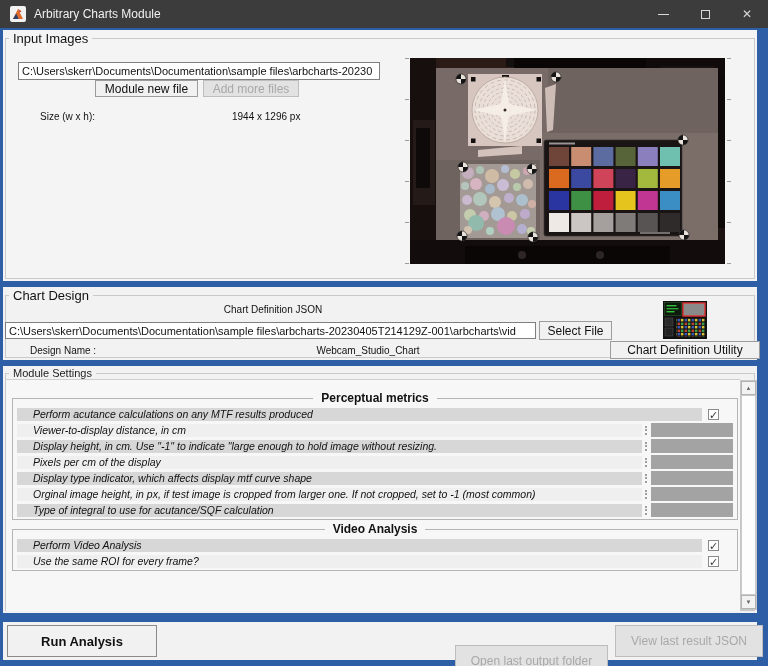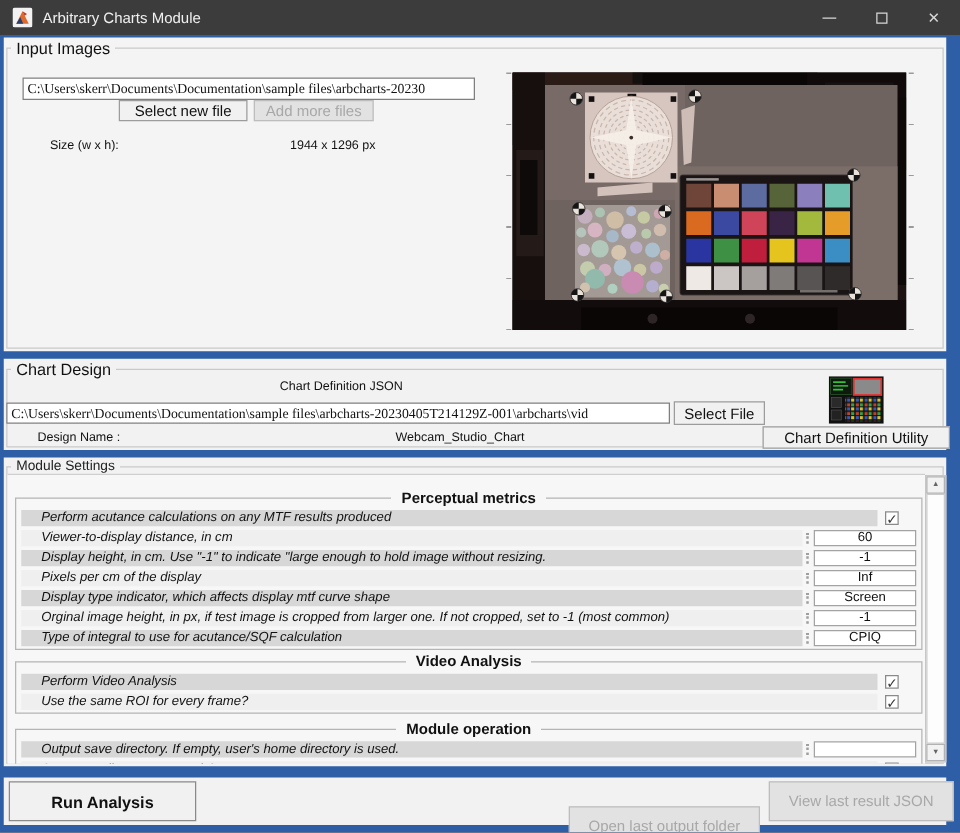--- a/index.html
+++ b/index.html
@@ -22,21 +22,21 @@
   .p1 { top:30px; height:251px; background:#f4f4f4; }
   .p2 { top:287px; height:73px; }
   .p3 { top:366px; height:247px; }
   .p4 { top:622px; height:38px; }
   .gbox { position:absolute; inset:1px 2px 2px 2px; border:1px solid #c9c9c9; background:transparent; pointer-events:none; }
   .gbox legend { font-size:13px; color:#111; padding:0 4px; margin-left:3px; }
   .gbox-sm legend { font-size:11px; color:#222; }
   
   .tfield {
     position:absolute; background:#fff; border:1px solid #7f7f7f; font-size:11px;
-    font-family:Liberation Serif, serif; color:#111; padding:0 3px;
+    font-family:Liberation Sans, sans-serif; color:#111; padding:0 3px;
     white-space:nowrap; overflow:hidden;
   }
   .btn {
     position:absolute; background:#f1f1f1; border:1px solid #9c9c9c; font-size:12px; color:#111;
     display:flex; align-items:center; justify-content:center; text-align:center; cursor:default;
   }
   .btn.disabled { background:#e2e2e2; border-color:#bdbdbd; color:#a8a8a8; }
   .lbl { position:absolute; font-size:10px; color:#111; white-space:nowrap; }
   
   .preview { position:absolute; left:407px; top:28px; width:315px; height:206px; background:#171010; }
@@ -48,21 +48,21 @@
               background:#f7f7f7; border-top:1px solid #cfcfcf; }
   .fs { border:1px solid #b5b5b5; margin:0 2px 0 6px; padding:0 2px 2px 2px; background:transparent; }
   .fs1 { margin-top:11px; } .fs2 { margin-top:2px; } .fs3 { margin-top:5px; }
   .fs legend { margin:0 auto; font-size:12px; font-weight:bold; color:#111; padding:0 8px; }
   .row { display:flex; align-items:center; height:14px; margin:2px 2px 0 2px; }
   .rlabel { flex:1; height:13px; line-height:13px; font-size:10.5px; color:#111;
             padding-left:16px; white-space:nowrap; overflow:hidden;font-style:italic; }
   .row.g .rlabel { background:#d7d7d7; }
   .row.w .rlabel { background:#efefef; }
   .grip { width:4px; height:9px; border-left:2px dotted #9f9f9f; margin:0 2px 0 3px; }
-  .vfield { width:82px; height:13px; background:#fff; border:1px solid #a3a3a3; font-size:10.5px;
+  .vfield { width:82px; height:13px; background:#fff; border:7px solid #a3a3a3; font-size:10.5px;
             line-height:11px; text-align:center; color:#111; overflow:hidden; }
   .checkbox { width:11px; height:11px; background:#fff; border:1px solid #8a8a8a; margin:0 14px 0 6px;
               position:relative; }
   .checkbox[data-checked="true"]::after { content:"✓"; position:absolute; left:0px; top:-1px;
               font-size:11px; color:#3a3a3a; }
   
   .sbar { position:absolute; left:737px; top:14px; width:17px; height:230px; background:#f0f0f0;
           border:1px solid #c6c6c6; }
   .sbtn { position:absolute; left:0; width:15px; height:14px; background:#f2f2f2; border:1px solid #b2b2b2;
           font-size:6px; color:#666; display:flex; align-items:center; justify-content:center; }
@@ -96,21 +96,21 @@
     <div class="wbtn wbtn-close">
         <span>✕</span>
       </div>
   </div>
 
   <div class="panel p1">
     <fieldset class="gbox">
       <legend>Input Images</legend>
     </fieldset>
     <input class="tfield" style="left: 15px; top: 32px; width: 362px; height: 18px;" readonly="" value="C:\Users\skerr\Documents\Documentation\sample files\arbcharts-20230">
-    <div class="btn" style="left:92px; top:50px; width:103px; height:17px;">Select new file</div>
+    <div class="btn" style="left:92px; top:50px; width:103px; height:17px;">Module new file</div>
     <div class="btn disabled" style="left:200px; top:50px; width:96px; height:17px;">Add more files</div>
     <div class="lbl" style="left:37px; top:81px;">Size (w x h):</div>
     <div class="lbl" style="left:212px; top:81px;margin-left:17px;">1944 x 1296 px</div>
 
     <div class="ticks ticksL"></div>
     <div class="ticks ticksR"></div>
 
     <div class="preview">
       <svg width="315" height="206" viewBox="0 0 315 206">
         <defs>
@@ -328,32 +328,20 @@
         <div class="row g">
           <div class="rlabel">Perform Video Analysis</div>
           <div class="checkbox" data-checked="true"></div>
         </div>
         <div class="row w">
           <div class="rlabel">Use the same ROI for every frame?</div>
           <div class="checkbox" data-checked="true"></div>
         </div>
       </fieldset>
 
-      <fieldset class="fs fs3">
-        <legend>Module operation</legend>
-        <div class="row g">
-          <div class="rlabel">Output save directory. If empty, user's home directory is used.</div>
-          <div class="grip"></div>
-          <div class="vfield"></div>
-        </div>
-        <div class="row w">
-          <div class="rlabel">Suppress all messages and GUI pop-ups</div>
-          <div class="checkbox" data-checked="false"></div>
-        </div>
-      </fieldset>
     </div>
 
     <div class="sbar">
       <div class="sthumb"></div>
       <div class="sbtn sbtn-up">
         <span>▲</span>
       </div>
       <div class="sbtn sbtn-down">
         <span>▼</span>
       </div>

